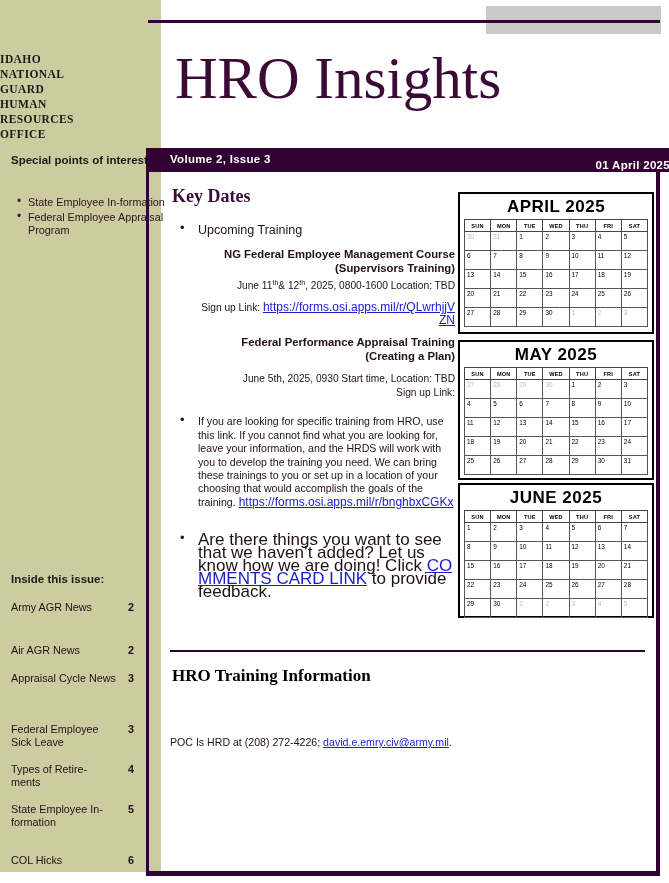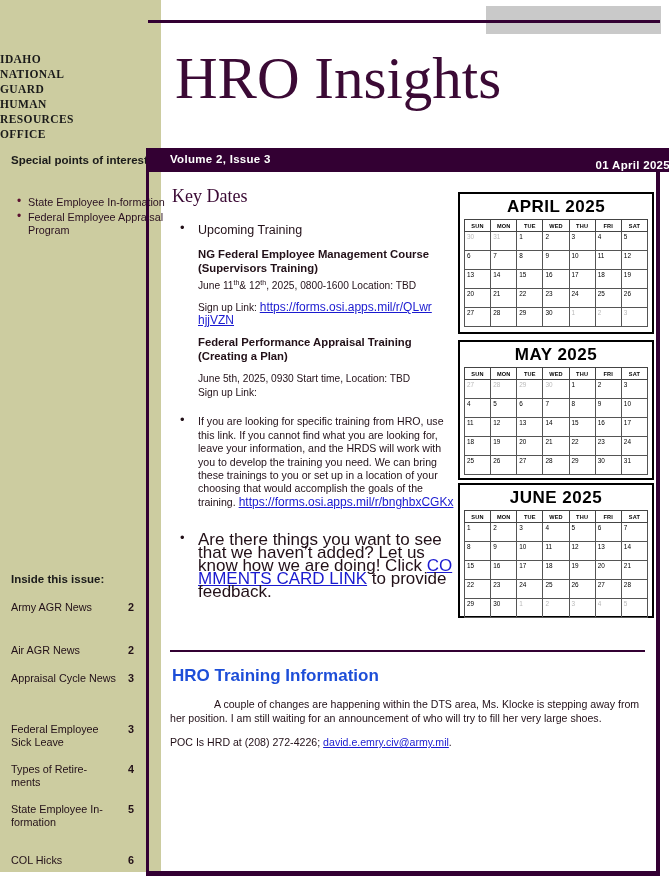--- a/index.html
+++ b/index.html
@@ -196,21 +196,21 @@
     letter-spacing: .3px;
   }
 
   
   #keydates-h {
     position: absolute;
     left: 172px;
     top: 186px;
     font-family: "Liberation Serif", serif;
     font-size: 18px;
-    font-weight: normal;
+    font-weight: bold;
     color: #3b0a35;
   }
   #kd-body {
     position: absolute;
     left: 170px;
     top: 222px;
     width: 285px;
     color: #221018;
   }
   .kd-bullet {
@@ -224,21 +224,22 @@
     left: 10px;
     top: -2px;
     font-size: 13px;
     color: #221018;
   }
   .kd-lead {
     font-size: 12.5px;
     line-height: 16px;
   }
   .kd-sub {
-    margin: 10px 17px 0 28px;
+    margin: 10px 0 0 28px;
+    text-align: right;
   }
   .kd-strong {
     font-size: 11.3px;
     font-weight: bold;
     line-height: 13.5px;
   }
   .kd-small {
     font-size: 10.2px;
     line-height: 13px;
     margin-top: 1px;
@@ -319,24 +320,24 @@
     left: 170px;
     top: 650px;
     width: 475px;
     height: 2px;
     background: #330033;
   }
   #hro-h {
     position: absolute;
     left: 172px;
     top: 666px;
-    font-family: Liberation Sans, sans-serif;
+    font-family: Liberation Serif, serif;
     font-size: 17px;
     font-weight: bold;
-    color: #1d4ed8;
+    color: #000000;
   }
   #hro-p {
     position: absolute;
     left: 170px;
     top: 697px;
     width: 470px;
     font-size: 10.6px;
     line-height: 14px;
     color: #221018;
     text-indent: 44px;
@@ -640,19 +641,18 @@
             <td class="out">3</td>
             <td class="out">4</td>
             <td class="out">5</td>
           </tr>
         </tbody>
       </table>
   </div>
 
   <div id="hro-rule"></div>
   <div id="hro-h">HRO Training Information</div>
-  <div id="hro-p">A couple of changes are happening within the DTS area, Ms. Klocke is stepping away from her position.  I am still waiting for an announcement of who will try to fill her very large shoes.</div>
   <div id="hro-poc">
     <span>POC Is HRD at (208) 272-4226;</span>
     <span class="link">david.e.emry.civ@army.mil</span><span>.</span>
   </div>
 
 </div>
 
 </body></html>

